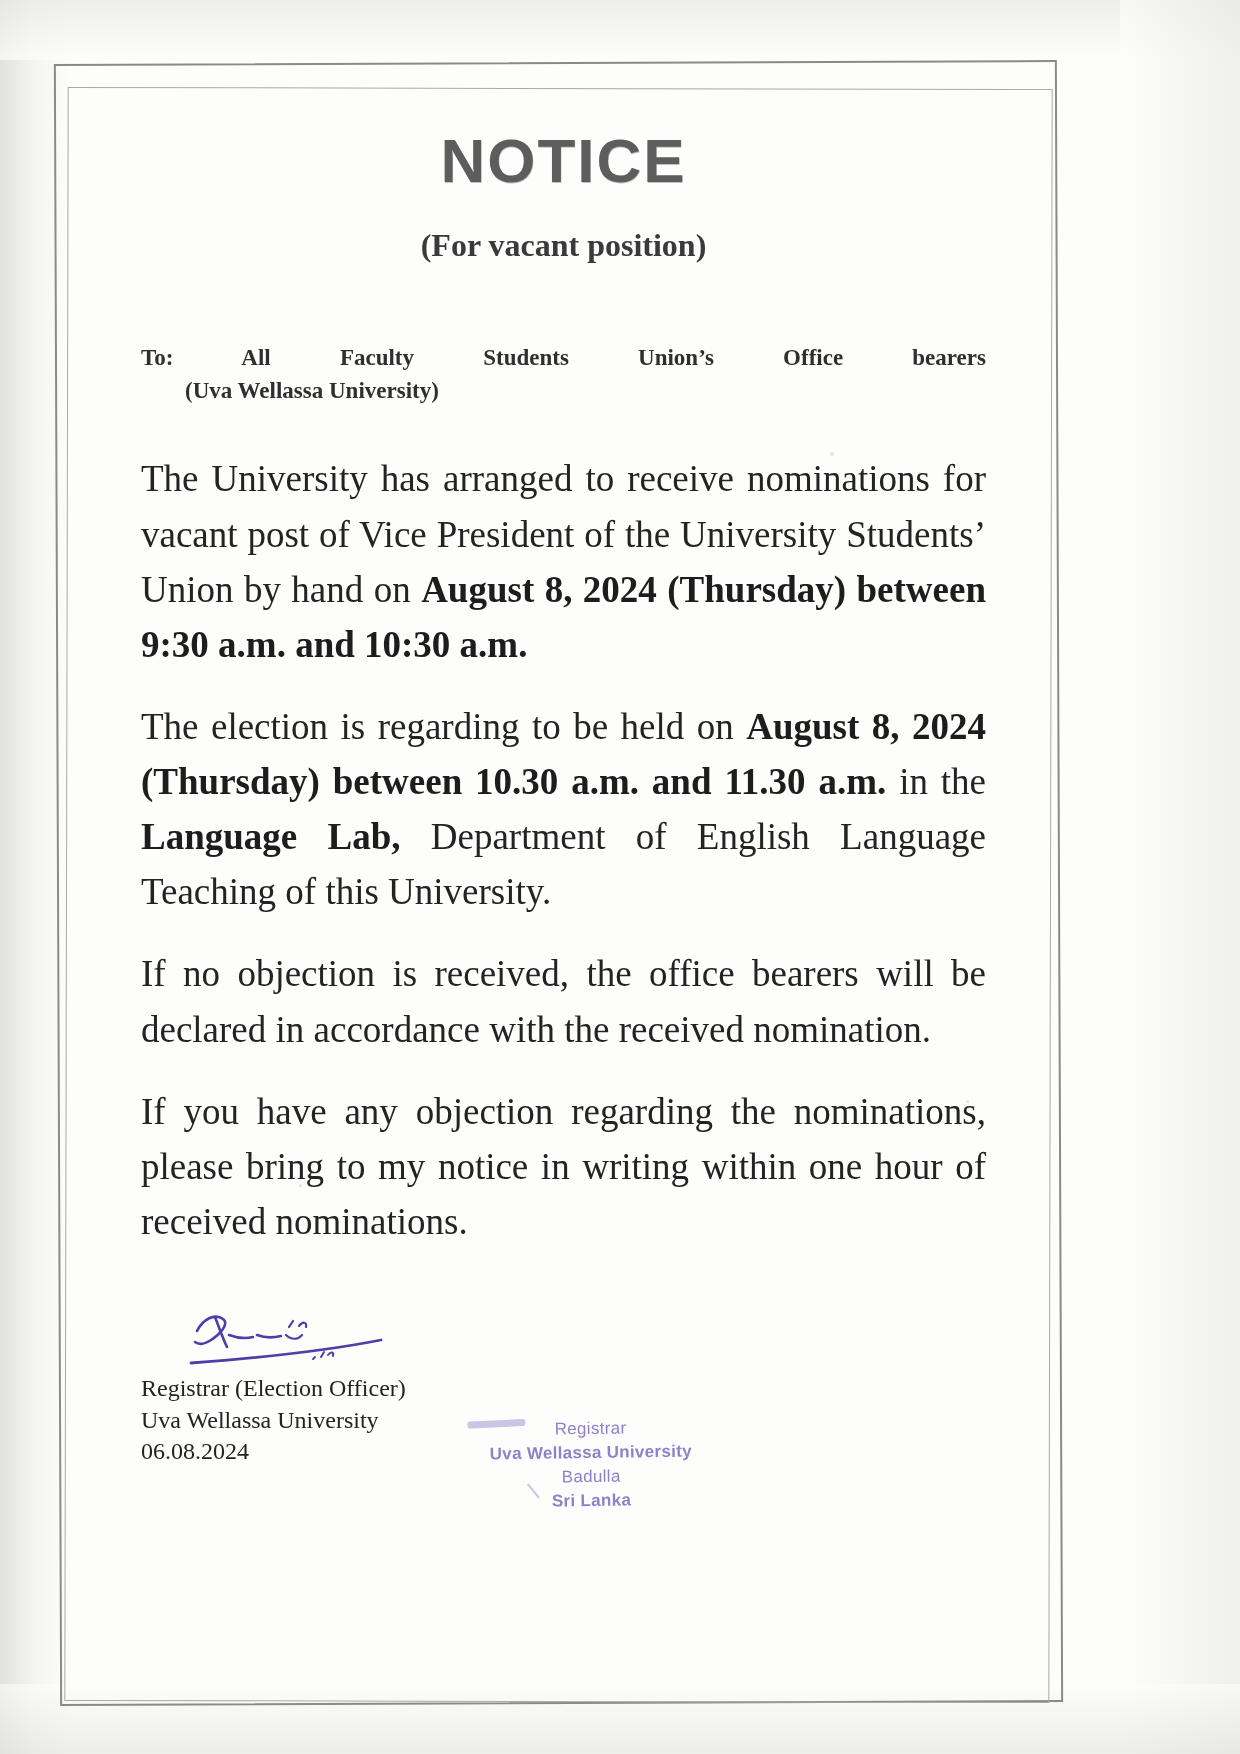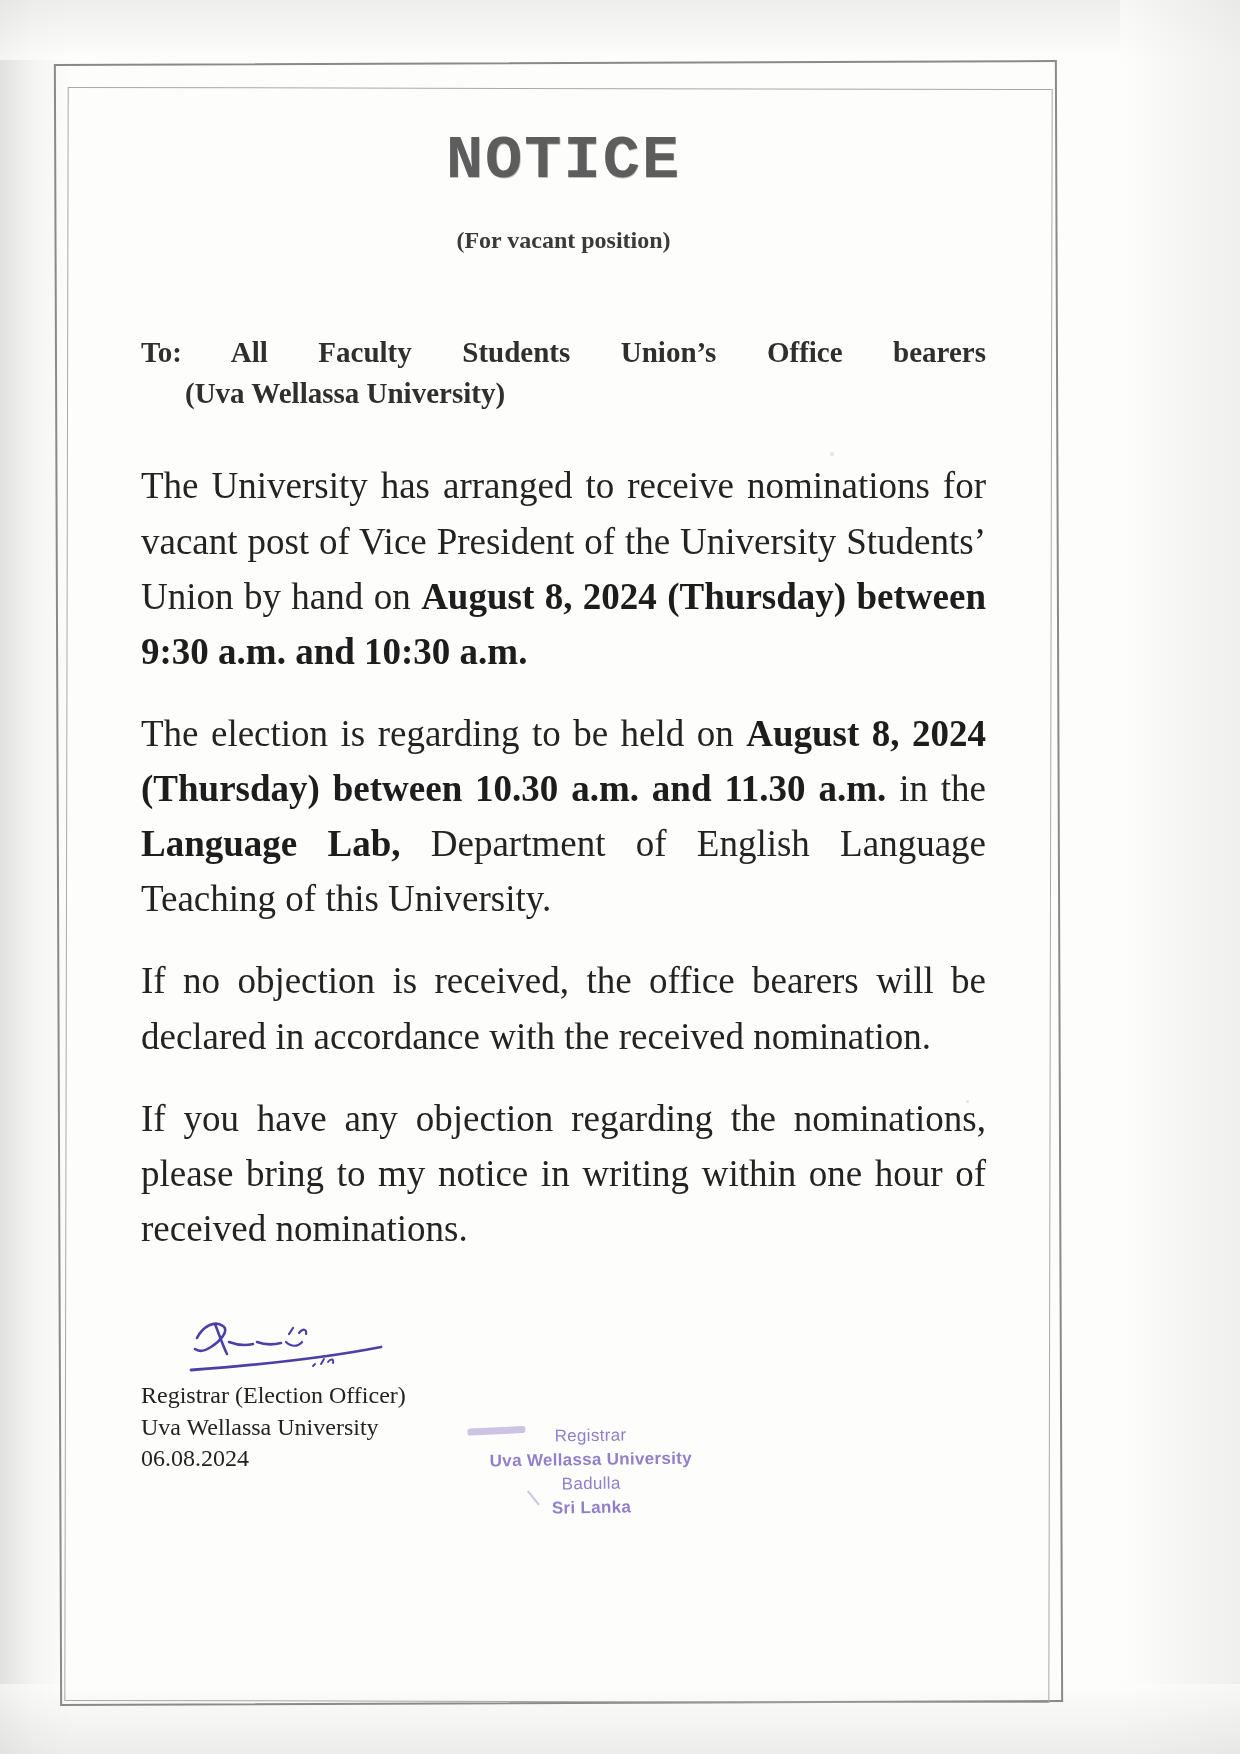--- a/index.html
+++ b/index.html
@@ -87,42 +87,42 @@
   
   .notice-title {
     text-align: center;
     font-size: 62px;
     letter-spacing: 2px;
     font-weight: 700;
     color: #5d5d5d;
     margin: 0 0 34px 0;
     line-height: 1.05;
     text-shadow: 0.6px 0.6px 0 rgba(120,120,120,.45);
-    font-family: Liberation Mono, monospace;
+    font-family: Liberation Sans, sans-serif;
   }
   .subtitle {
     text-align: center;
     font-size: 30.5px;
     font-weight: 700;
     color: #3a3a3a;
     line-height: 1.52;
     margin: 0;
   }
   .subtitle-note {
     text-align: center;
-    font-size: 24px;
+    font-size: 32px;
     font-weight: 700;
     color: #3a3a3a;
     margin: 16px 0 0 0;
   }
 
   
   .addressee {
     margin-top: 78px;
-    font-size: 29px;
+    font-size: 23px;
     font-weight: 700;
     color: #2f2f2f;
     line-height: 1.42;
   }
   .addressee-line1 {
     text-align: justify;
     text-align-last: justify;
     margin: 0;
   }
   .addressee-line2 {

